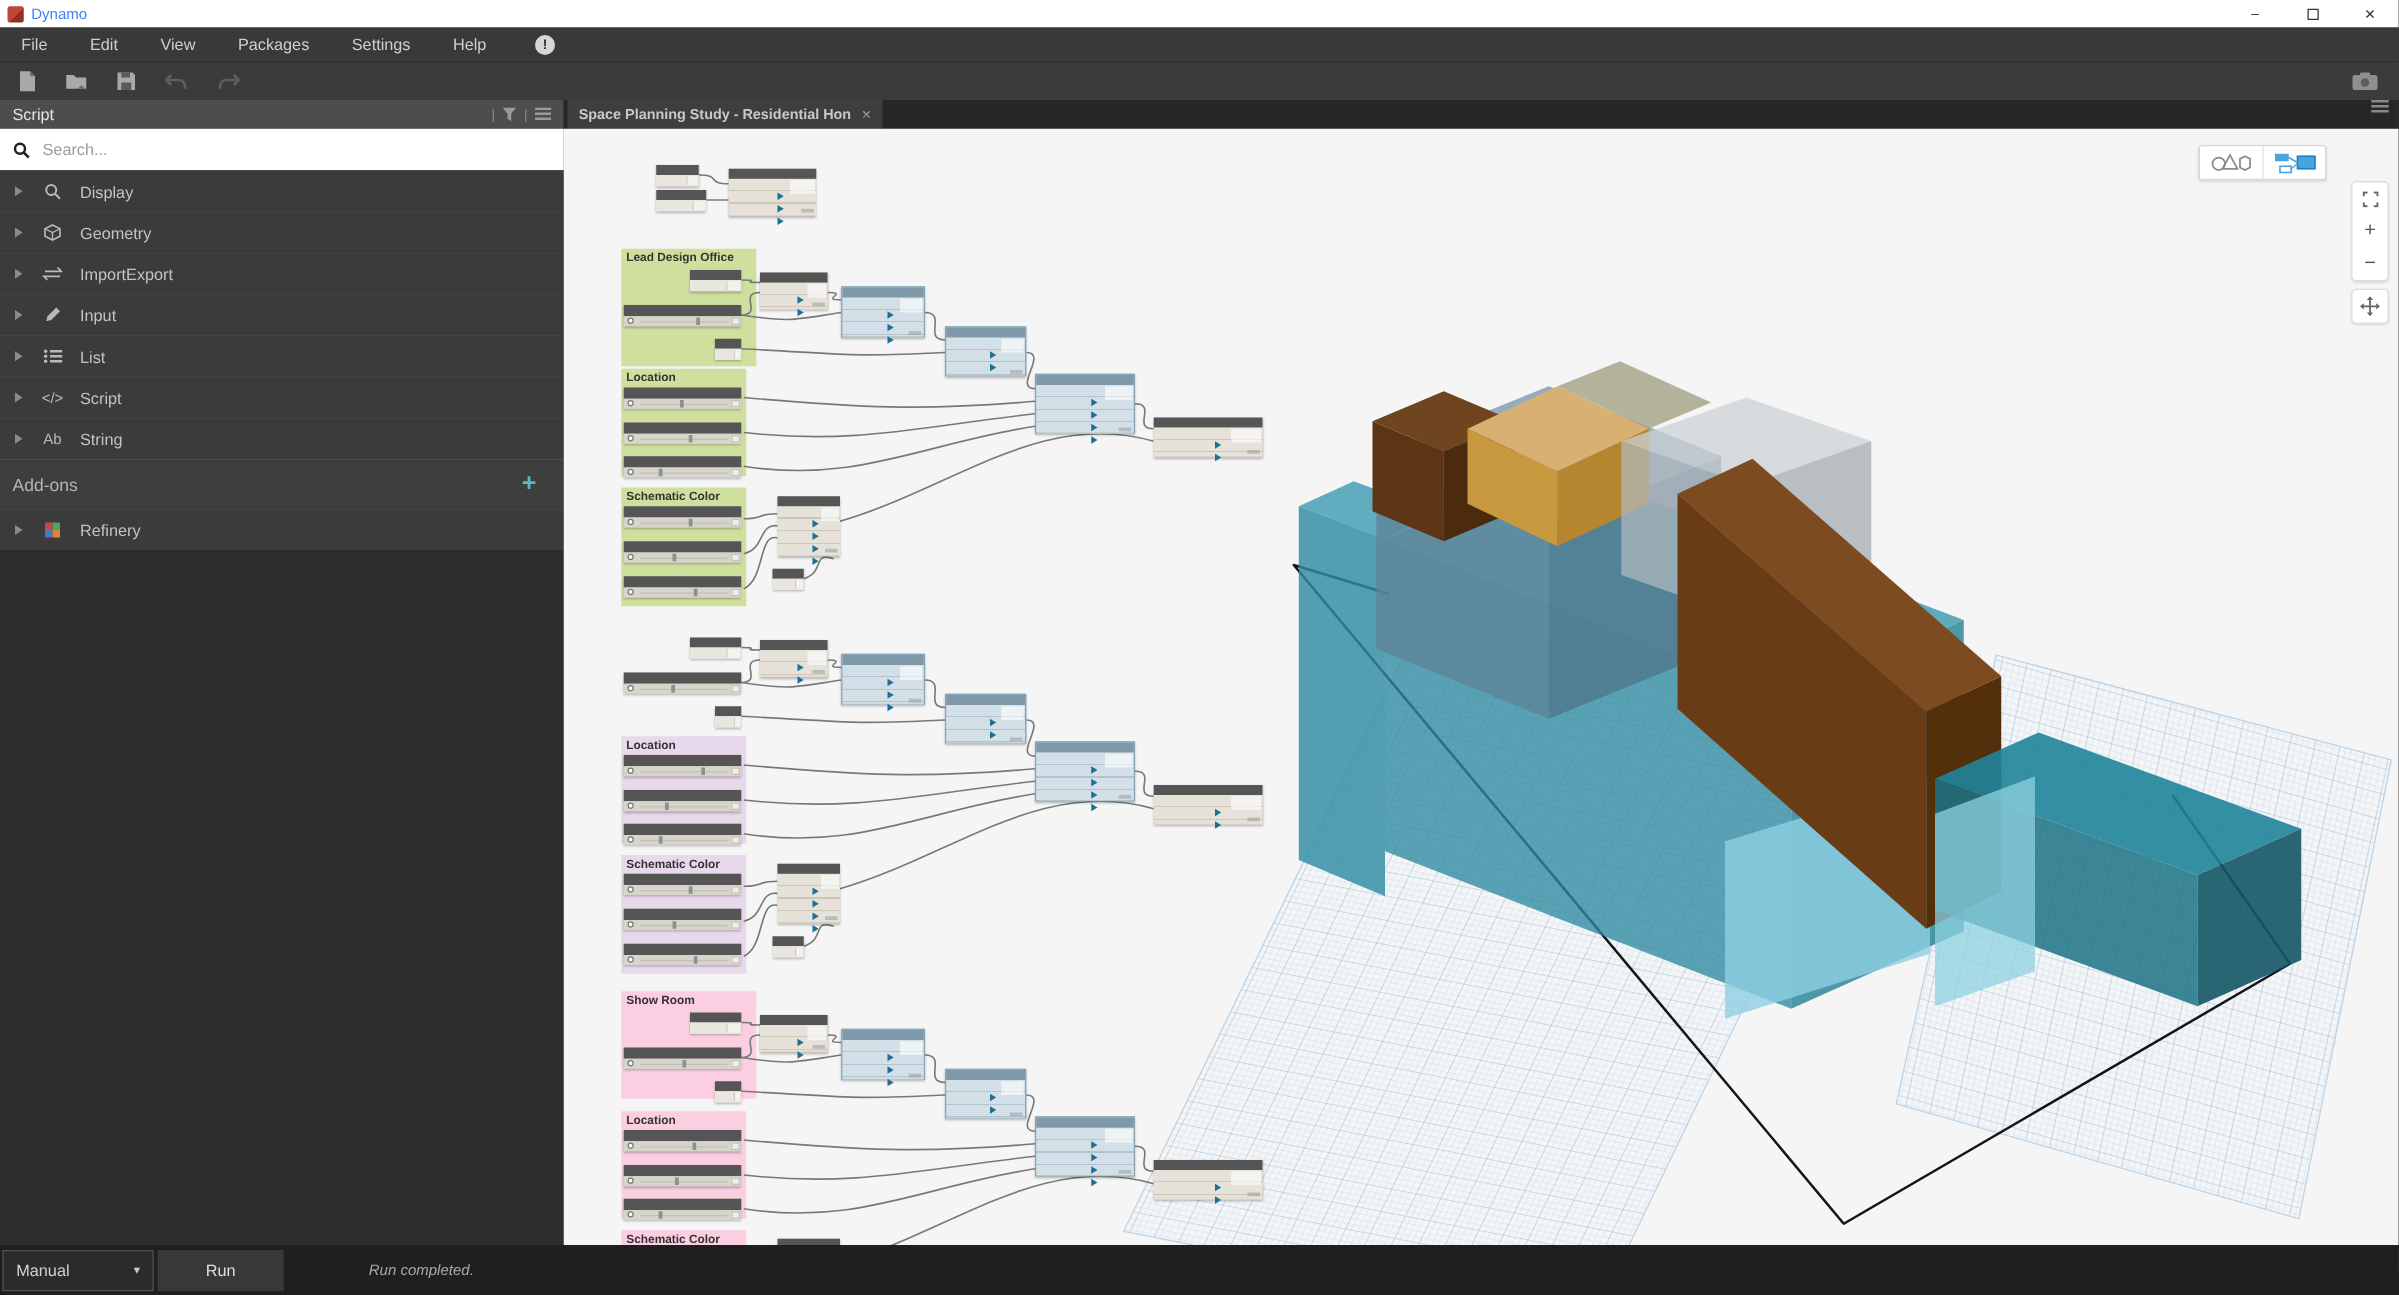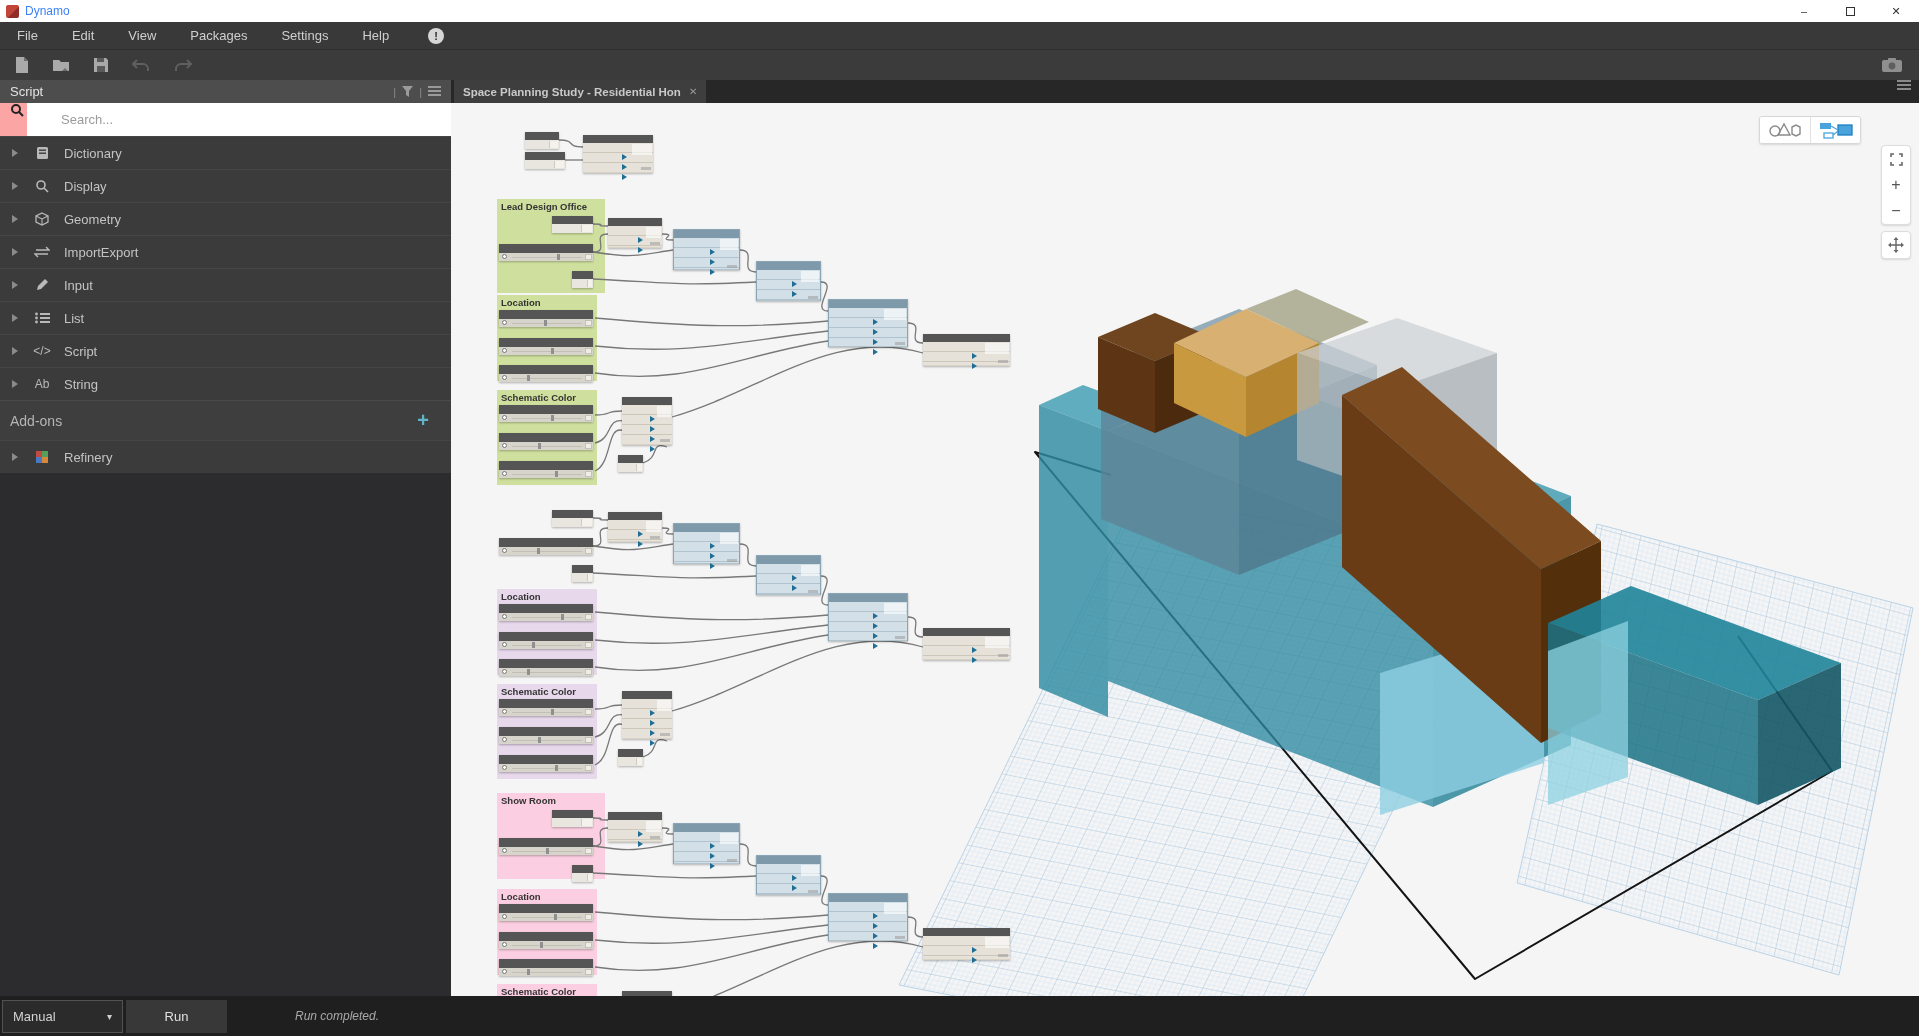--- a/index.html
+++ b/index.html
@@ -29,21 +29,21 @@
   .cam-wrap { margin-right:16px; }
 
   
   .main { display:flex; height:916px; }
 
   
   .library { width:451px; background:#2c2c2e; display:flex; flex-direction:column; }
   .lib-head { height:23px; background:#4d4d4d; color:#e3e3e3; font-size:13px; display:flex; align-items:center; padding:0 10px; }
   .lib-head .tb-spacer{flex:1}
   .lib-head .sep { color:#8a8a8a; margin:0 6px; font-size:11px; }
-  .search-row { height:33px; background:#fca5a5; display:flex; align-items:flex-start; position:relative;padding-left:27px; }
+  .search-row { height:33px; background:#14532d; display:flex; align-items:center; position:relative; }
   .search-row svg { position:absolute; left:10px; }
   .search-row input { width:100%; height:100%; border:none; outline:none; padding-left:34px; font-size:13px; color:#333;
                       font-family:"Liberation Sans",sans-serif; }
   .search-row input::placeholder { color:#9b9b9b; }
   .lib-row { height:33px; background:#3b3b3b; border-top:1px solid #454545; display:flex; align-items:center; color:#c3c3c3; font-size:13px; }
   .lib-row:first-of-type{border-top:none}
   .caret { width:0; height:0; border:4px solid transparent; border-left:6px solid #8b8b8b; margin:0 10px 0 12px; }
   .lib-ico { width:20px; display:flex; justify-content:center; margin-right:12px; color:#b9b9b9; font-size:12px; }
   .addons-row { height:40px; background:#3e3e3e; border-top:1px solid #4a4a4a; display:flex; align-items:center;
                 color:#b5b5b5; font-size:14px; padding:0 10px; }
@@ -197,31 +197,20 @@
     </div>
 
     <div class="search-row">
       <svg width="14" height="14" viewBox="0 0 14 14">
           <circle cx="6" cy="6" r="4" stroke="#222" stroke-width="2" fill="none"></circle>
           <path d="M9 9l4 4" stroke="#222" stroke-width="2"></path>
         </svg>
       <input type="text" placeholder="Search..." style="">
     </div>
 
-    <div class="lib-row">
-      <span class="caret"></span>
-      <span class="lib-ico">
-          <svg width="13" height="14" viewBox="0 0 13 14">
-            <rect x="1" y="1" width="11" height="12" rx="1.5" fill="#b9b9b9"></rect>
-            <rect x="3" y="3.5" width="7" height="1.4" fill="#3b3b3b"></rect>
-            <rect x="3" y="6.5" width="7" height="1.4" fill="#3b3b3b"></rect>
-          </svg>
-        </span>
-      <span>Dictionary</span>
-    </div>
     <div class="lib-row">
       <span class="caret"></span>
       <span class="lib-ico">
           <svg width="14" height="14" viewBox="0 0 14 14">
             <circle cx="6" cy="6" r="4" stroke="#b9b9b9" stroke-width="1.6" fill="none"></circle>
             <path d="M9 9l4 4" stroke="#b9b9b9" stroke-width="1.6"></path>
           </svg>
         </span>
       <span>Display</span>
     </div>

